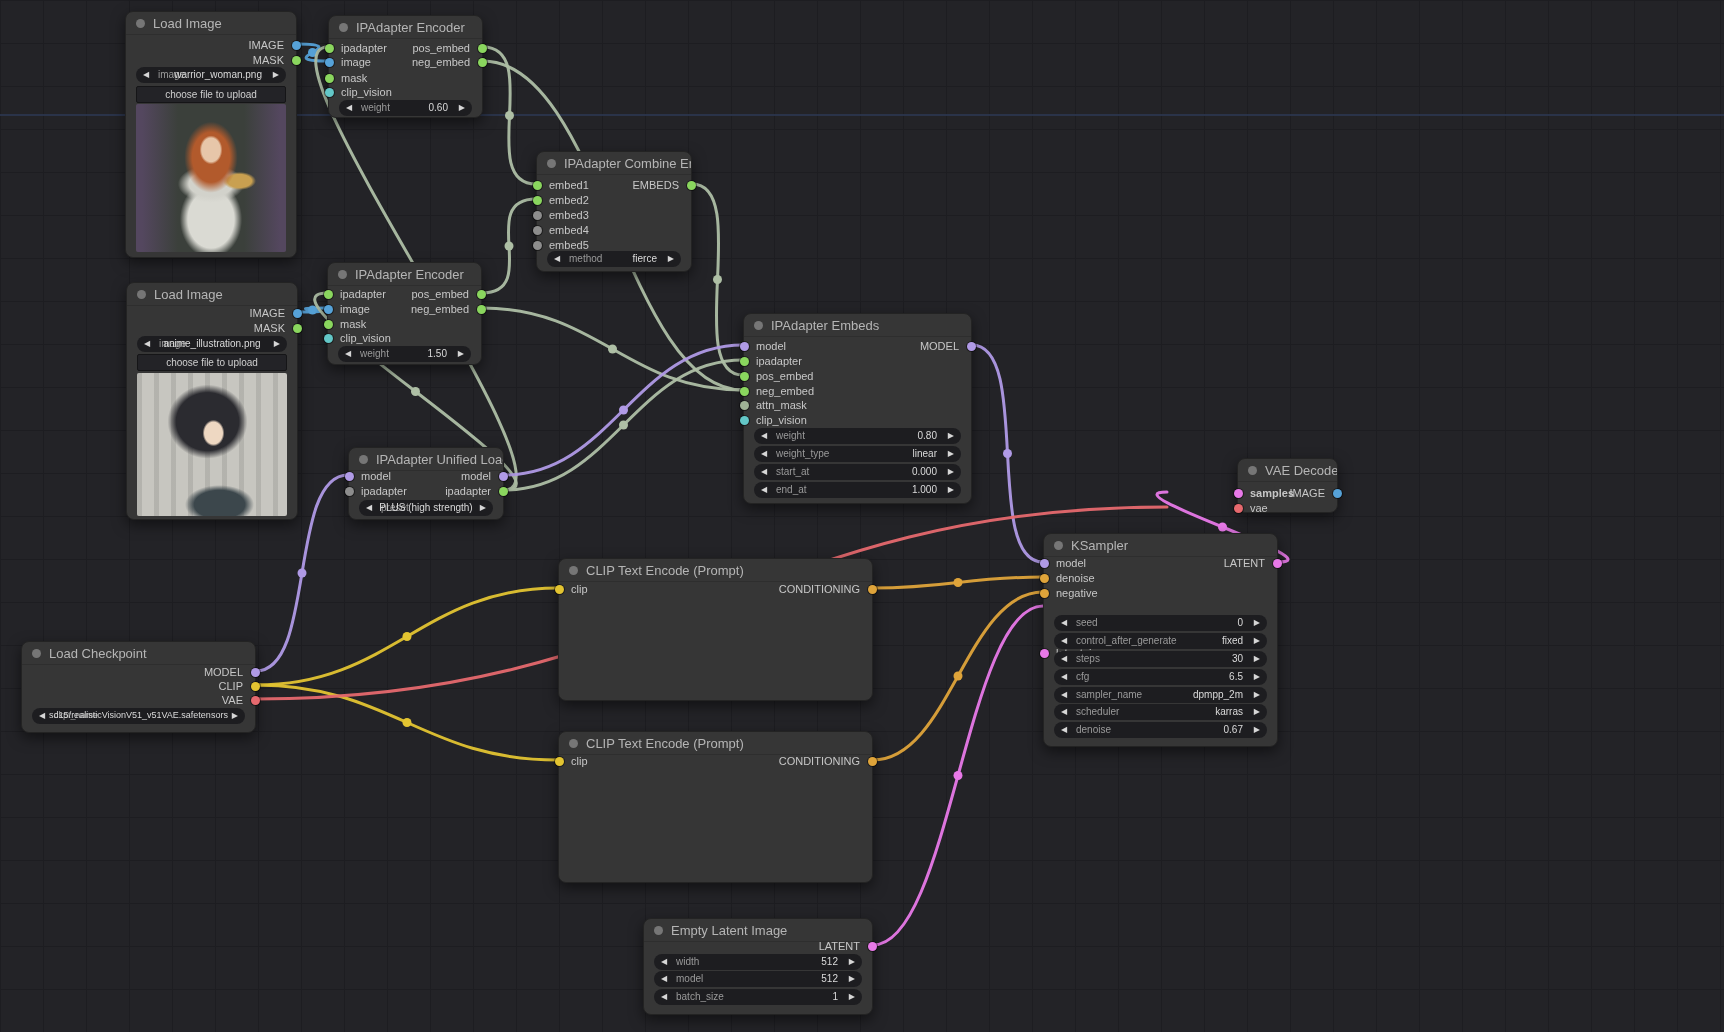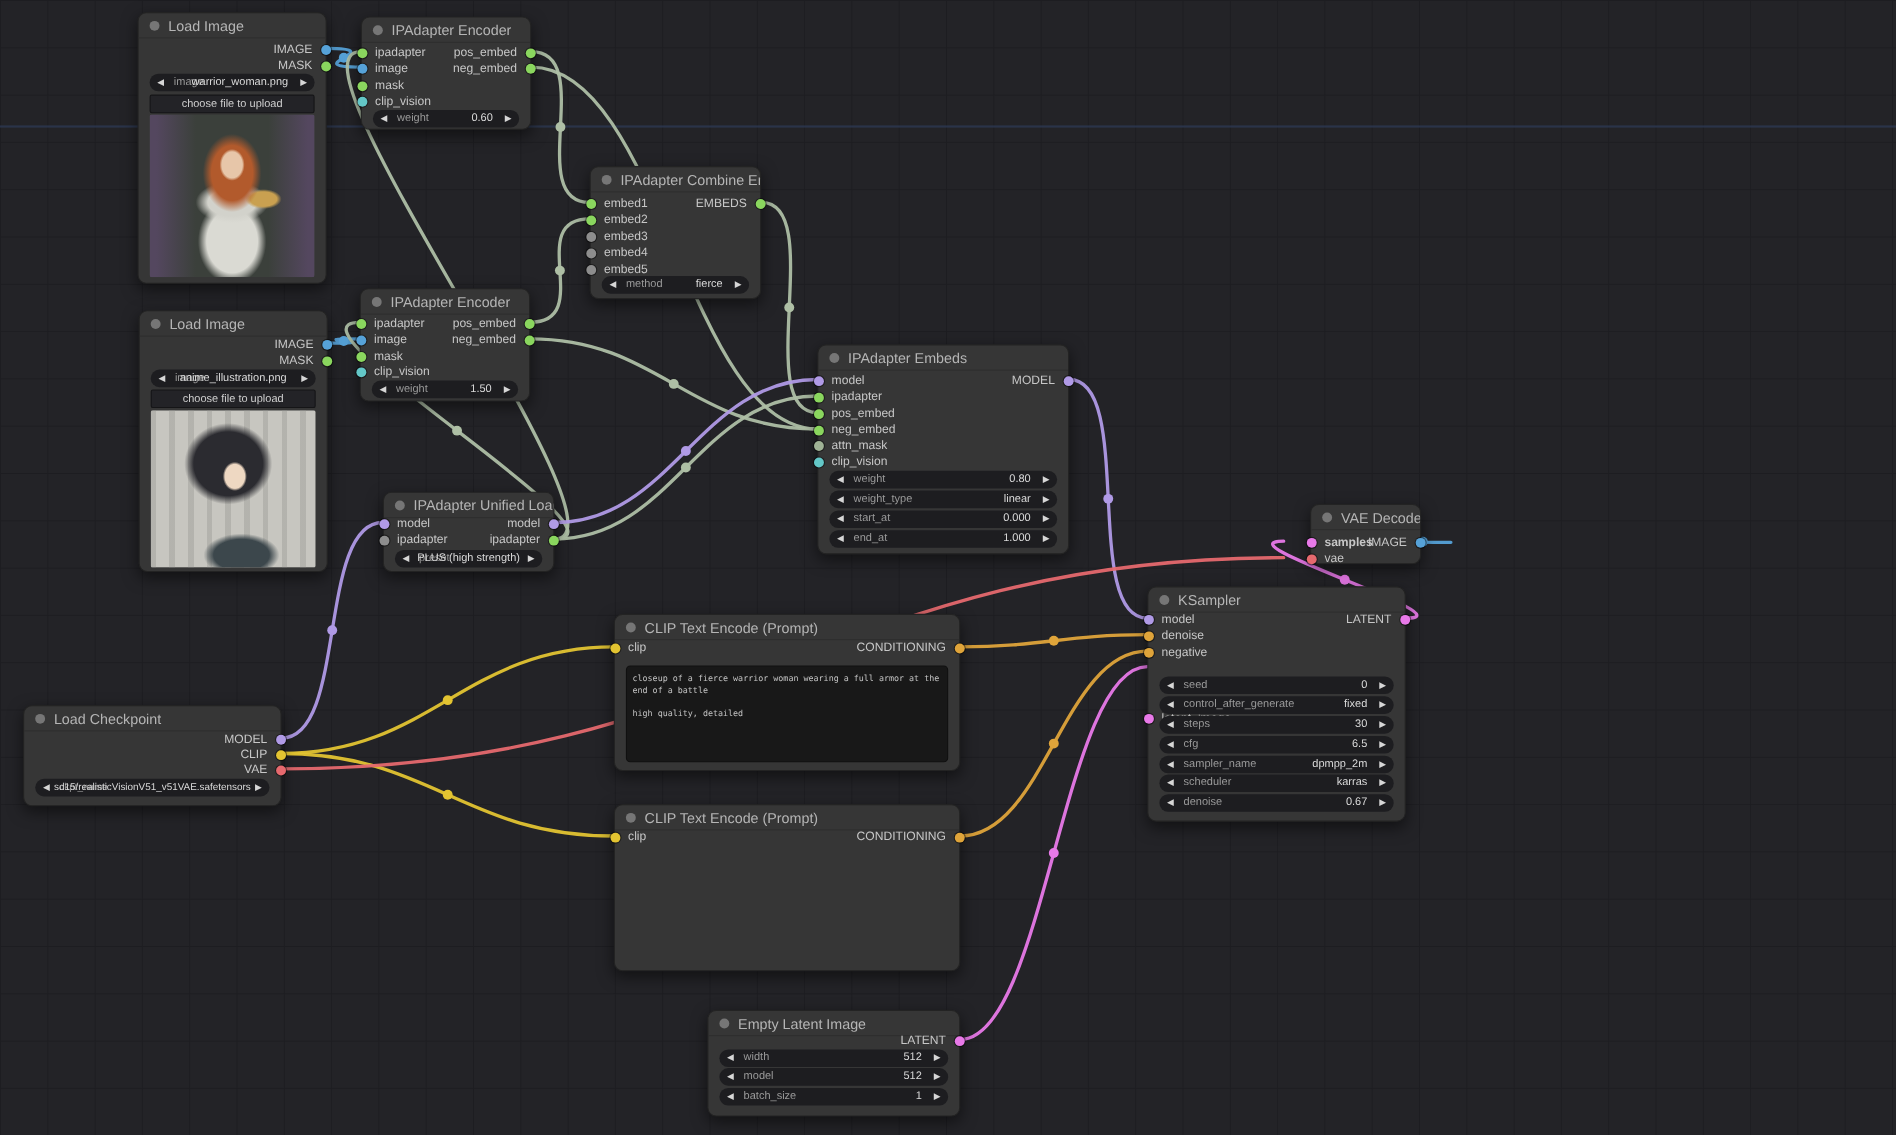--- a/index.html
+++ b/index.html
@@ -403,23 +403,20 @@
         <span class="node-title">CLIP Text Encode (Prompt)</span>
       </div>
       <div class="slot in" style="top: 23px;">
         <span class="dot" style="background: rgb(227, 196, 49);"></span>
         <span class="lbl">clip</span>
       </div>
       <div class="slot out" style="top: 23px;">
         <span class="dot" style="background: rgb(223, 164, 58);"></span>
         <span class="lbl">CONDITIONING</span>
       </div>
-      <div class="ta" style="top: 46px; height: 88px;">closeup of a fierce warrior woman wearing a full armor at the end of a battle
-
-high quality, detailed</div>
     </div>
     <div class="node" style="left: 558px; top: 731px; width: 315px; height: 152px;">
       <div class="node-header">
         <span class="title-dot"></span>
         <span class="node-title">CLIP Text Encode (Prompt)</span>
       </div>
       <div class="slot in" style="top: 22px;">
         <span class="dot" style="background: rgb(227, 196, 49);"></span>
         <span class="lbl">clip</span>
       </div>
@@ -517,21 +514,21 @@
         <span class="w-value">karras</span>
         <span class="w-arrow r">▶</span>
       </div>
       <div class="widget" style="top: 188px;">
         <span class="w-arrow l">◀</span>
         <span class="w-label">denoise</span>
         <span class="w-value">0.67</span>
         <span class="w-arrow r">▶</span>
       </div>
     </div>
-    <div class="node" style="left: 1191px; top: 458px; width: 101px; height: 55px;">
+    <div class="node" style="left: 1237px; top: 458px; width: 101px; height: 55px;">
       <div class="node-header">
         <span class="title-dot"></span>
         <span class="node-title">VAE Decode</span>
       </div>
       <div class="slot in" style="top: 27px; font-weight: bold;">
         <span class="dot" style="background: rgb(232, 121, 232);"></span>
         <span class="lbl">samples</span>
       </div>
       <div class="slot in" style="top: 42px;">
         <span class="dot" style="background: rgb(230, 105, 110);"></span>

